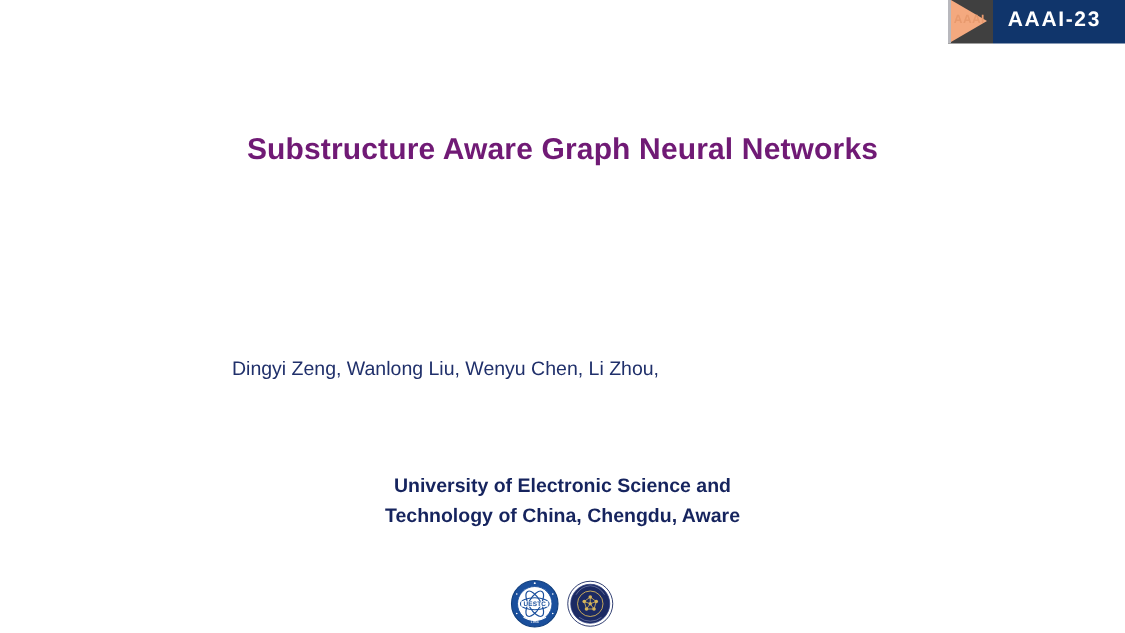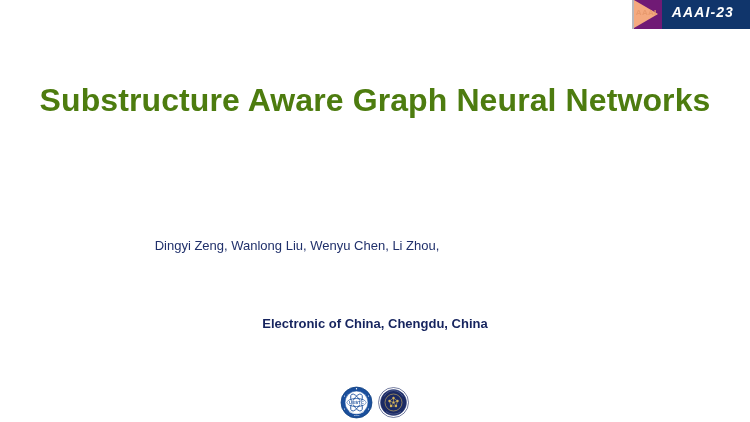--- a/index.html
+++ b/index.html
@@ -21,21 +21,21 @@
     top: 0;
     right: 0;
     height: 29px;
     display: flex;
     align-items: stretch;
   }
   .badge-arrow-wrap {
     position: relative;
     width: 30px;
     height: 29px;
-    background: #701a75;
+    background: #404040;
     overflow: hidden;
   }
   .badge-arrow-rule {
     position: absolute;
     left: 0;
     top: 0;
     width: 2px;
     height: 29px;
     background: #b8b8bd;
   }
@@ -57,40 +57,39 @@
     font-weight: bold;
     color: #e89a6e;
     letter-spacing: 0.3px;
     line-height: 12px;
   }
   .badge-body {
     background: #10356b;
     display: flex;
     align-items: center;
     padding: 0 16px 6px 10px;
-    font-style: italic;
   }
   .badge-label {
     color: #ffffff;
     font-size: 14px;
     font-weight: bold;
     letter-spacing: 1.1px;
     line-height: 1;
   }
 
   
   .title {
     position: absolute;
     top: 82px;
     left: 0;
     width: 750px;
     text-align: center;
-    font-size: 32px;
-    font-weight: bold;
-    color: #4d7c0f;
+    font-size: 20px;
+    font-weight: bold;
+    color: #701a75;
     letter-spacing: 0.1px;
     line-height: 36px;
   }
 
   
   .authors {
     position: absolute;
     top: 236px;
     left: 0;
     width: 594px;
@@ -148,21 +147,22 @@
   </div>
 </div>
 
 <div class="title">Substructure Aware Graph Neural Networks</div>
 
 <div class="authors">
   <span class="ln">Dingyi Zeng, Wanlong Liu, Wenyu Chen, Li Zhou,</span>
 </div>
 
 <div class="affiliation">
-  <span class="ln">Electronic of China, Chengdu, China</span>
+  <span class="ln">University of Electronic Science and</span>
+  <span class="ln">Technology of China, Chengdu, Aware</span>
 </div>
 
 <div class="logos">
 
   <div class="logo">
     <svg width="33" height="33" viewBox="0 0 66 66" aria-hidden="true">
       <circle cx="33" cy="33" r="31" fill="#1a4f9c"></circle>
       <circle cx="33" cy="33" r="31" fill="none" stroke="#12407f" stroke-width="1.5"></circle>
       <circle cx="33" cy="33" r="23" fill="#ffffff"></circle>
       <circle cx="33" cy="33" r="23" fill="none" stroke="#1a4f9c" stroke-width="1.2"></circle>

